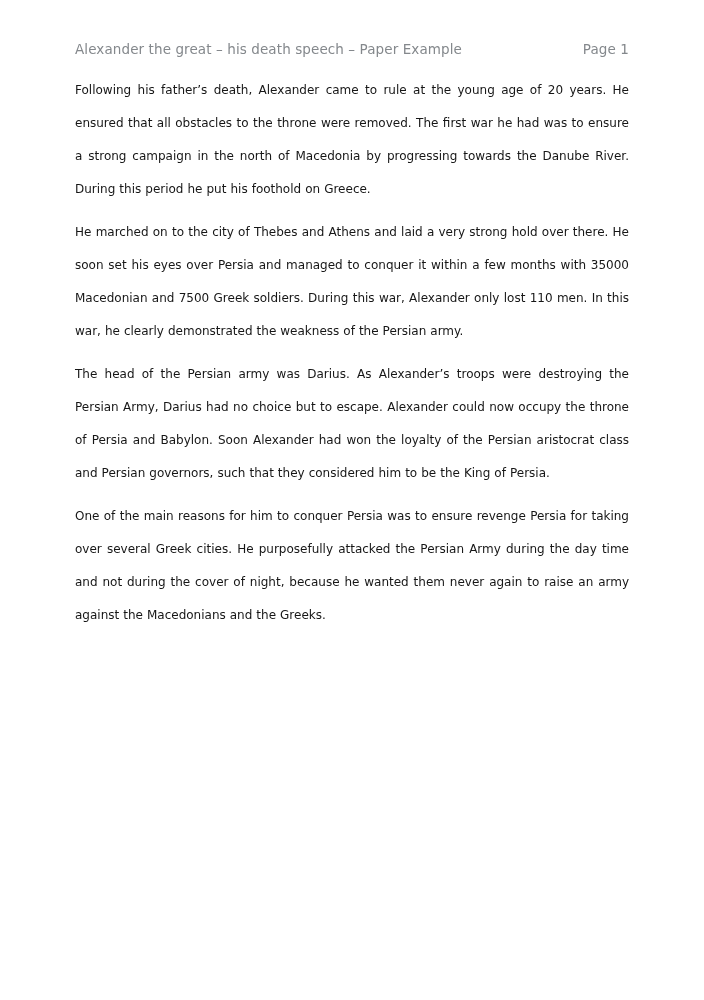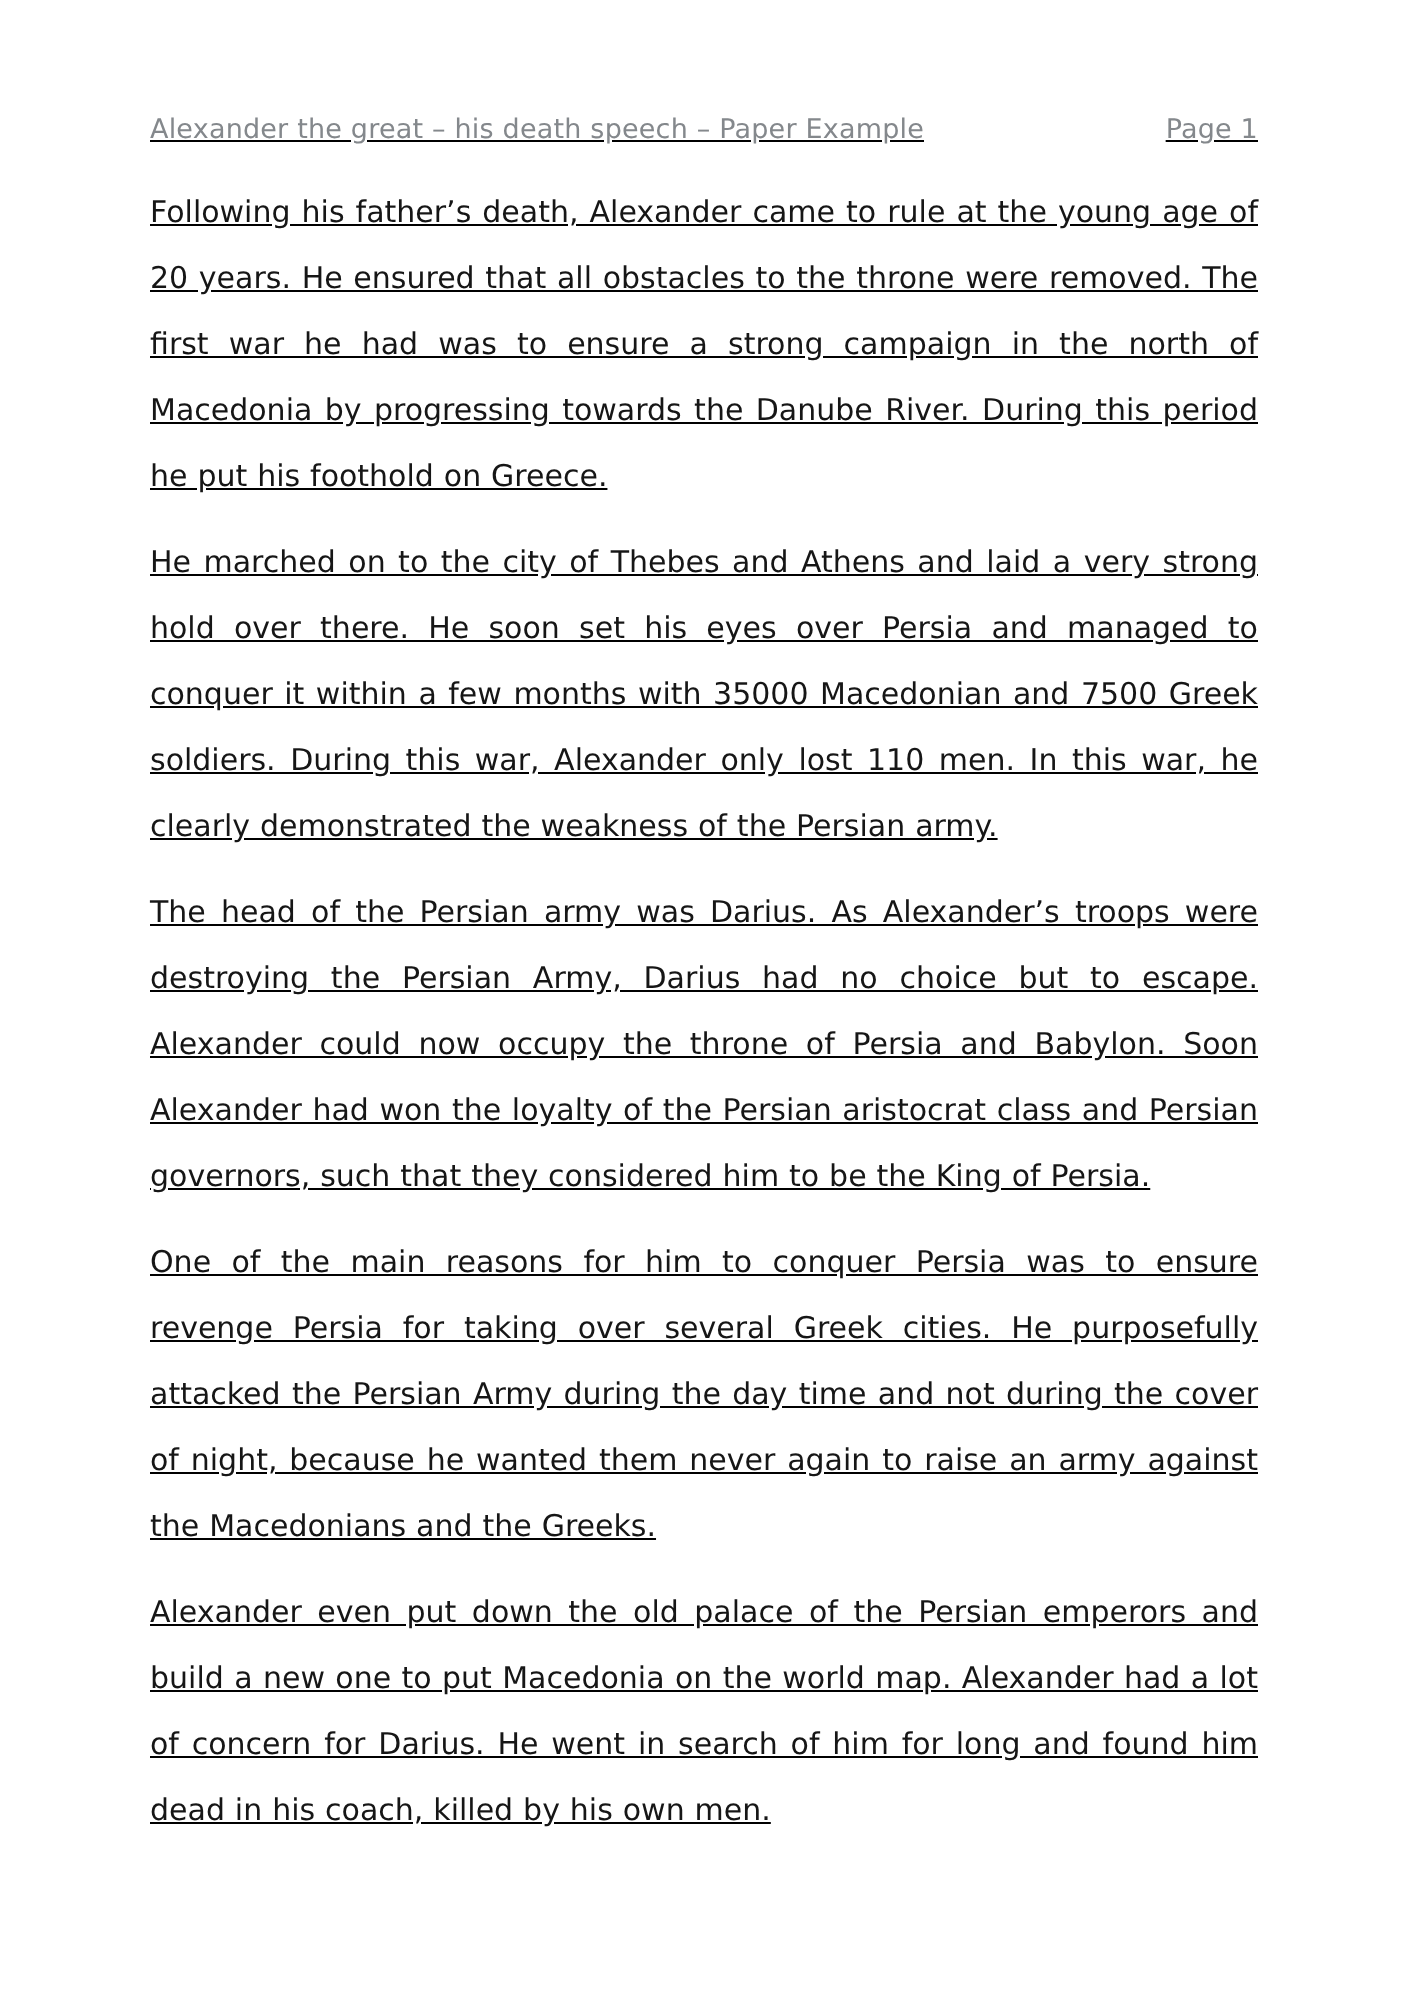--- a/index.html
+++ b/index.html
@@ -15,22 +15,21 @@
     font-family: "DejaVu Sans", "Liberation Sans", sans-serif;
     -webkit-font-smoothing: antialiased;
   }
 
   .page {
     position: relative;
     width: 704px;
     height: 744px;
     background: #ffffff;
     box-sizing: border-box;
-    padding: 16px 50px;
-    text-decoration: underline;
+    padding: 0 50px;
   }
 
   .content {
     width: 554px;
     margin: 0 auto;
   }
 
   
   .doc-header {
     display: flex;
@@ -51,21 +50,21 @@
     flex: 0 0 auto;
     padding-left: 20px;
   }
 
   
   .body-copy {
     margin-top: 16px;
   }
   .body-copy p {
     margin: 0 0 10px 0;
-    font-size: 15px;
+    font-size: 12px;
     line-height: 33px;
     color: #161616;
     text-align: justify;
     text-justify: inter-word;
     word-spacing: 0.2px;
     hyphens: none;
   }
   .body-copy p:last-child {
     margin-bottom: 0;
   }
@@ -90,18 +89,17 @@
     <div class="doc-header">
       <span class="header-title">Alexander the great – his death speech – Paper Example</span>
       <span class="header-page">Page 1</span>
     </div>
 
     <div class="body-copy">
       <p>Following his father’s death, Alexander came to rule at the young age of 20 years.  He ensured that all obstacles to the throne were removed.  The first war he had was to ensure a strong campaign in the north of Macedonia by progressing towards the Danube River.  During this period he put his foothold on Greece.</p>
       <p>He marched on to the city of Thebes and Athens and laid a very strong hold over there.  He soon set his eyes over Persia and managed to conquer it within a few months with 35000 Macedonian and 7500 Greek soldiers.  During this war, Alexander only lost 110 men.  In this war, he clearly demonstrated the weakness of the Persian army.</p>
       <p>The head of the Persian army was Darius.  As Alexander’s troops were destroying the Persian Army, Darius had no choice but to escape.  Alexander could now occupy the throne of Persia and Babylon.  Soon Alexander had won the loyalty of the Persian aristocrat class and Persian governors, such that they considered him to be the King of Persia.</p>
       <p>One of the main reasons for him to conquer Persia was to ensure revenge Persia for taking over several Greek cities.  He purposefully attacked the Persian Army during the day time and not during the cover of night, because he wanted them never again to raise an army against the Macedonians and the Greeks.</p>
-      <p>Alexander even put down the old palace of the Persian emperors and build a new one to put Macedonia on the world map.  Alexander had a lot of concern for Darius.  He went in search of him for long and found him dead in his coach, killed by his own men.</p>
     </div>
 
 
   </div>
 </div>
 
 </body></html>

